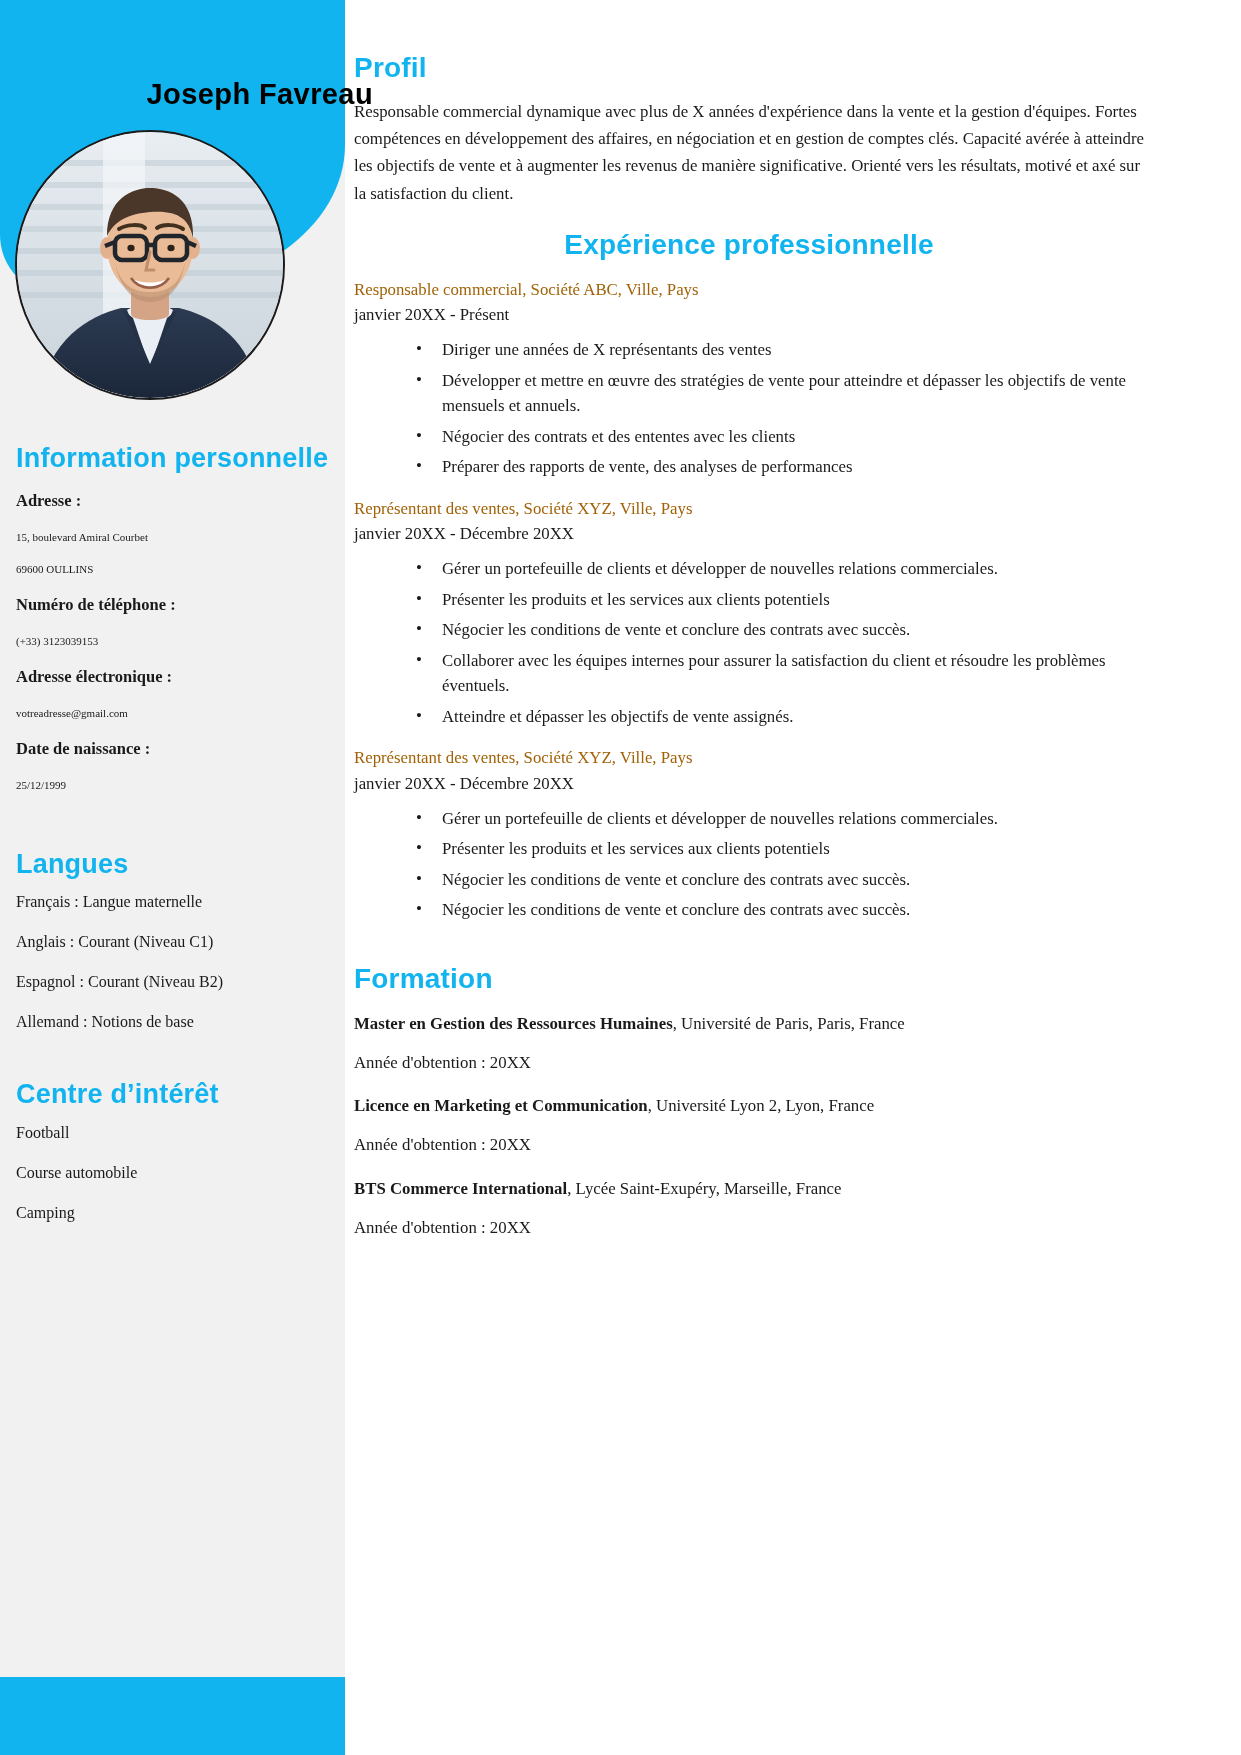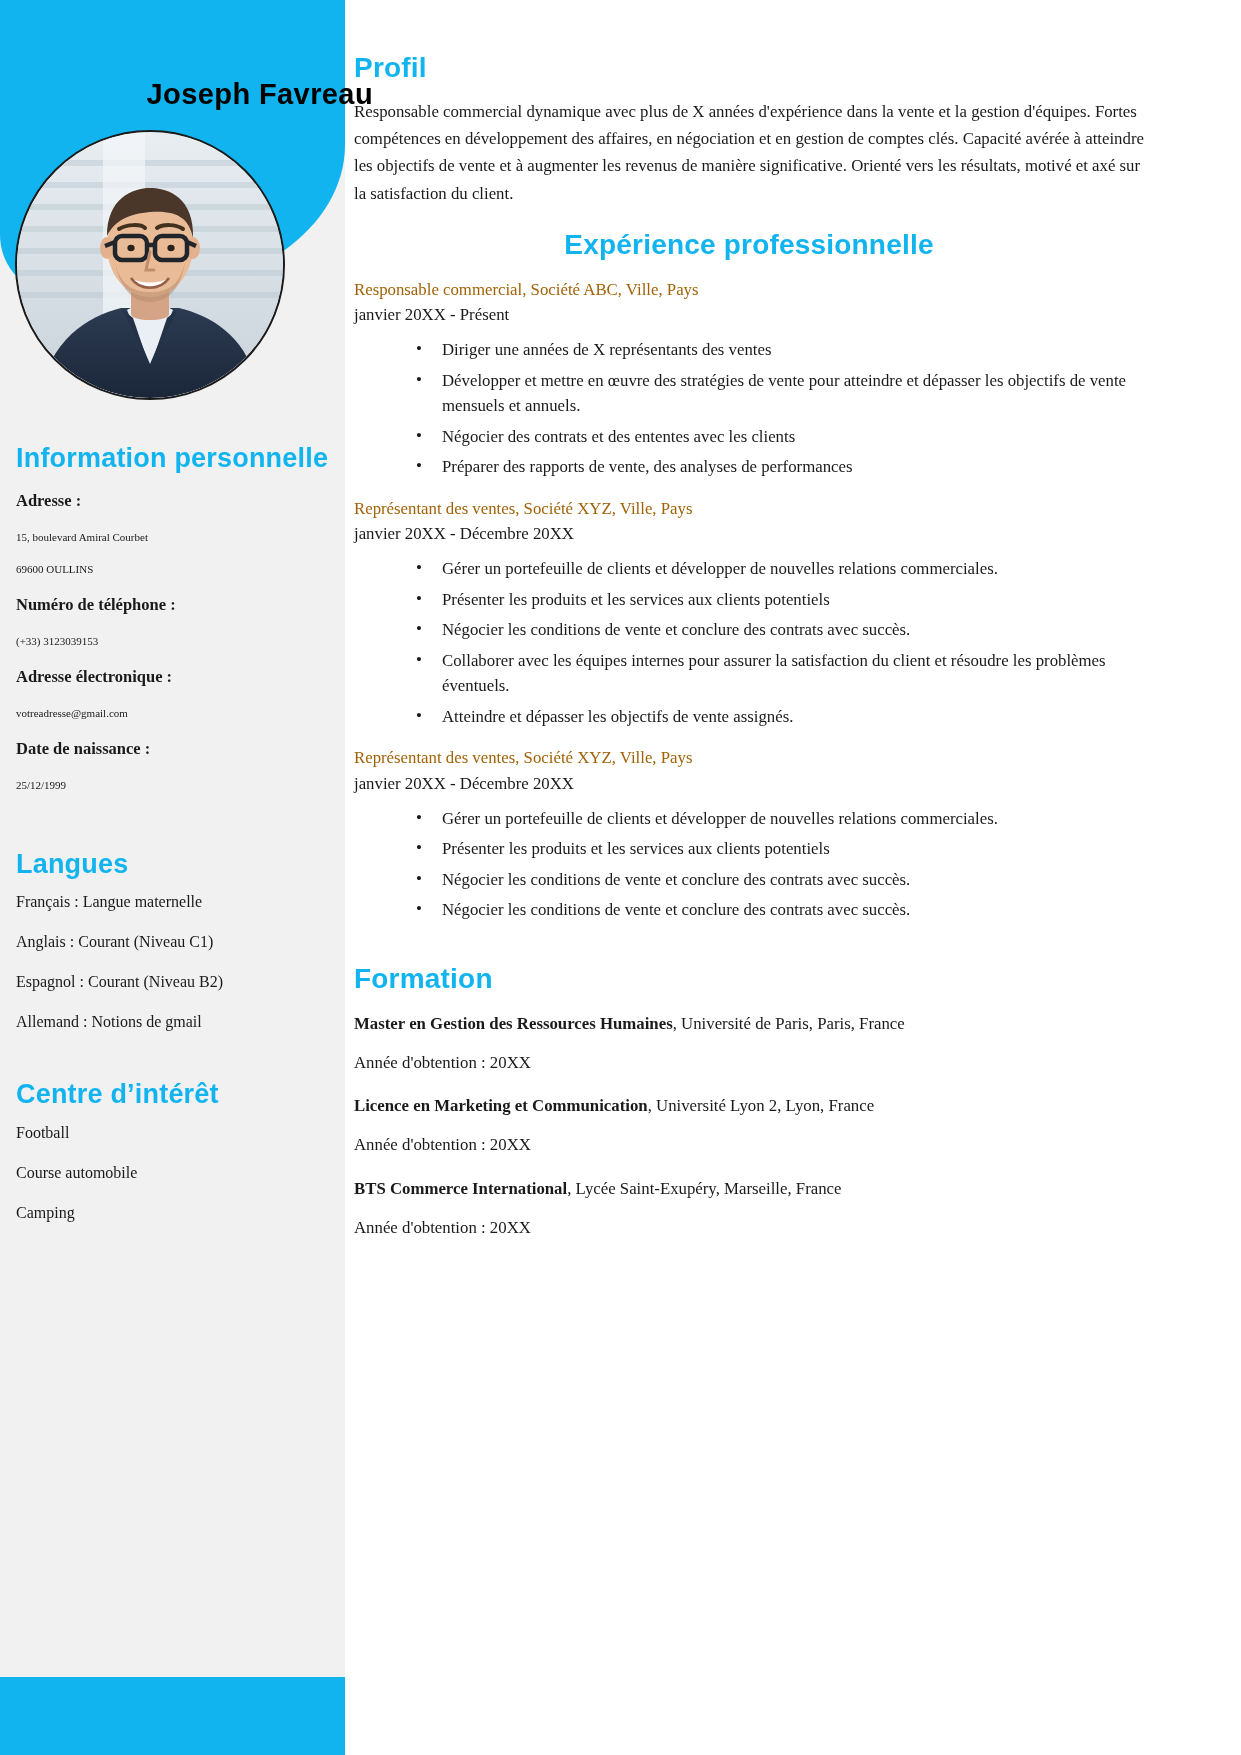--- a/index.html
+++ b/index.html
@@ -292,21 +292,21 @@
 
       <p class="side-label">Date de naissance :</p>
       <p class="side-value">25/12/1999</p>
 
       <div class="gap-lg"></div>
 
       <h2 class="side-heading tight">Langues</h2>
       <p class="side-item">Français : Langue maternelle</p>
       <p class="side-item">Anglais : Courant (Niveau C1)</p>
       <p class="side-item">Espagnol : Courant (Niveau B2)</p>
-      <p class="side-item">Allemand : Notions de gmail</p>
+      <p class="side-item">Allemand : Notions de base</p>
 
       <div class="gap-md"></div>
 
       <h2 class="side-heading tight">Centre d’intérêt</h2>
       <p class="side-item">Football</p>
       <p class="side-item">Course automobile</p>
       <p class="side-item">Camping</p>
 
     </div>
   </aside>

